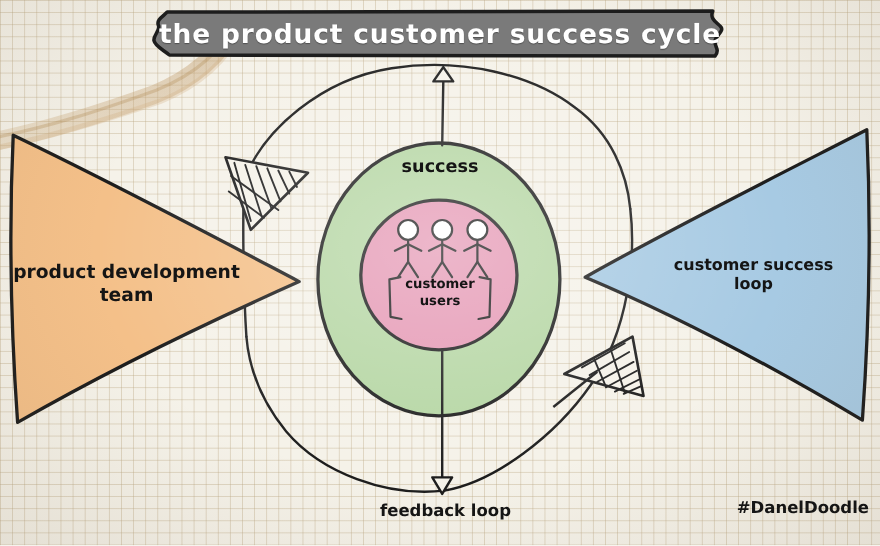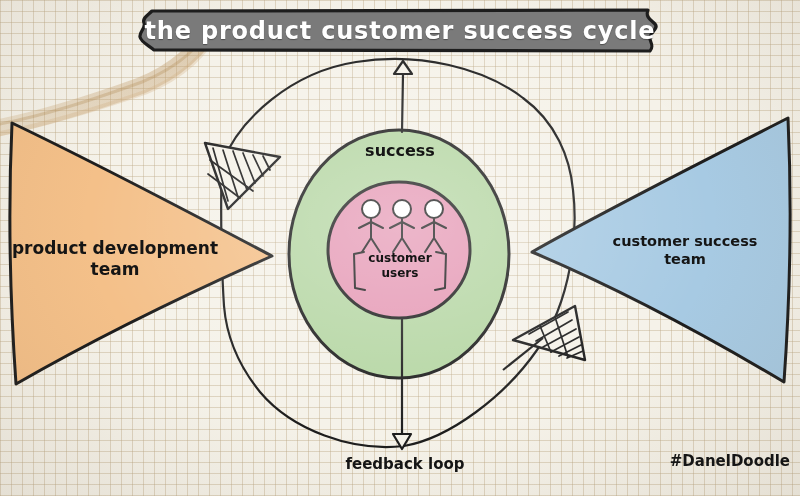--- a/index.html
+++ b/index.html
@@ -221,19 +221,19 @@
 
   <div class="lbl" id="label-product">success</div>
 
   <div class="lbl" id="label-cust-users">customer
 users</div>
 
   <div class="lbl" id="label-left-tri">product development
 team</div>
 
   <div class="lbl" id="label-right-tri">customer success
-team</div>
+loop</div>
 
   <div class="lbl" id="label-sign">#DanelDoodle</div>
 
   <div class="lbl" id="label-feedback">feedback loop</div>
 
 </div>
 
 </body></html>

